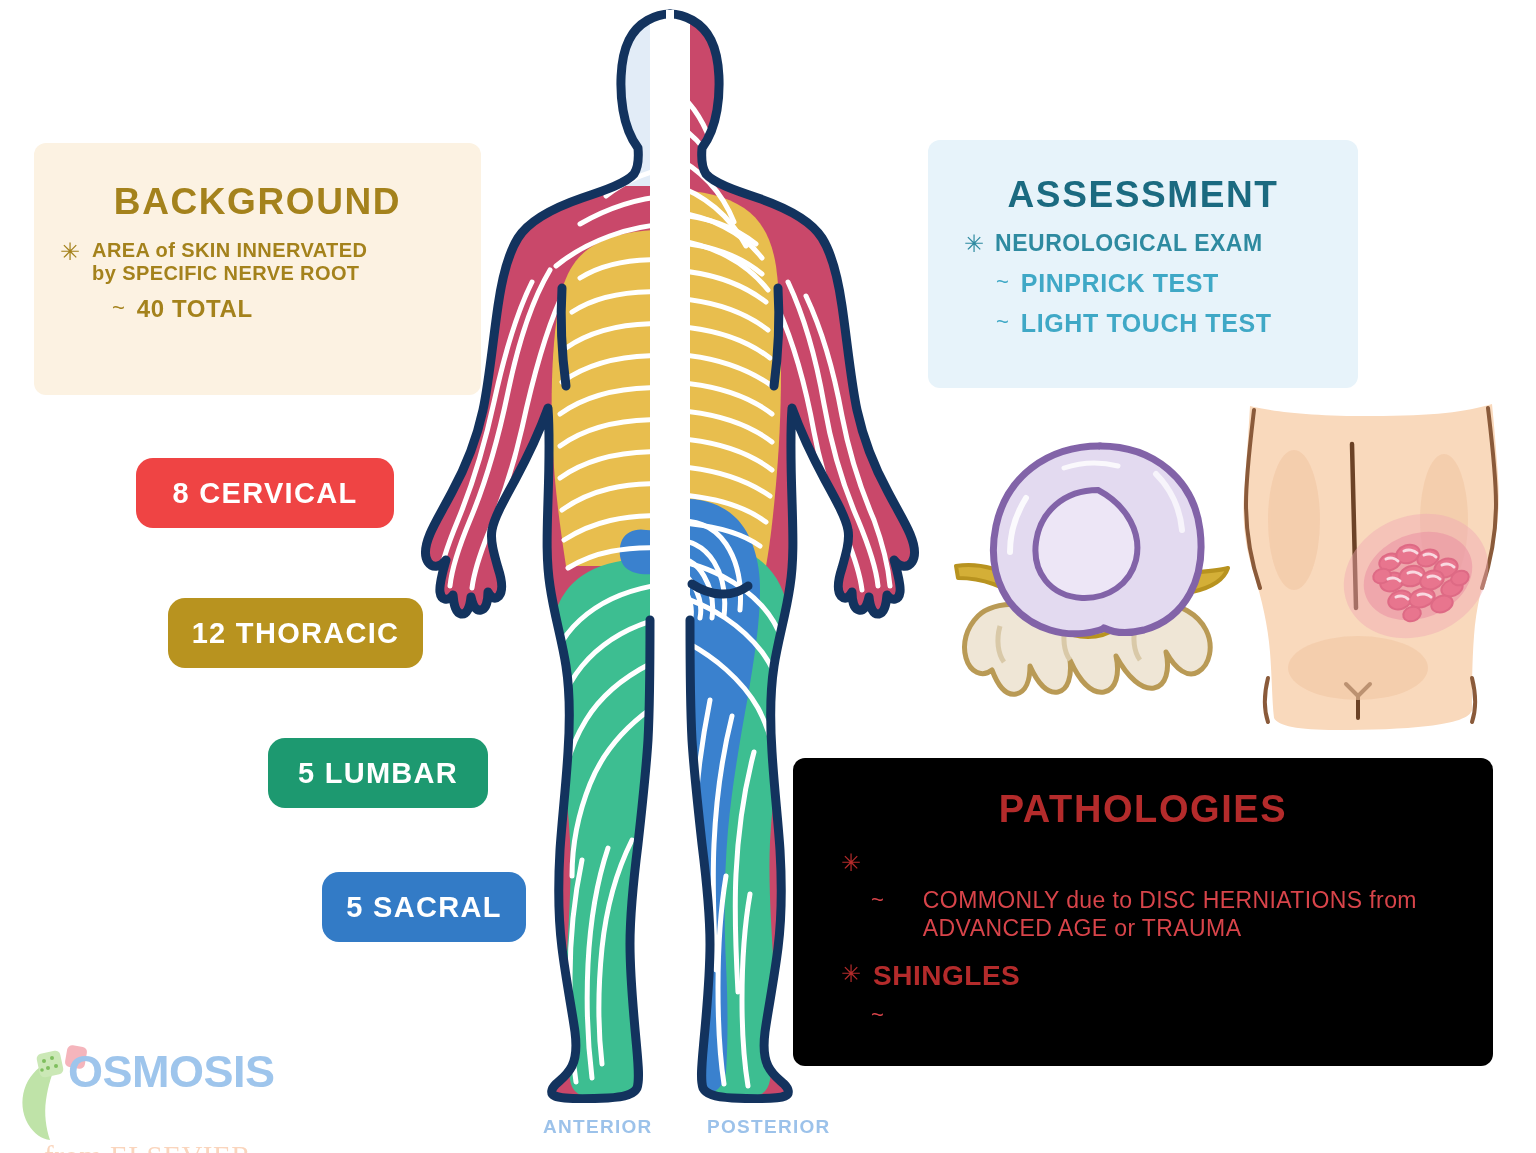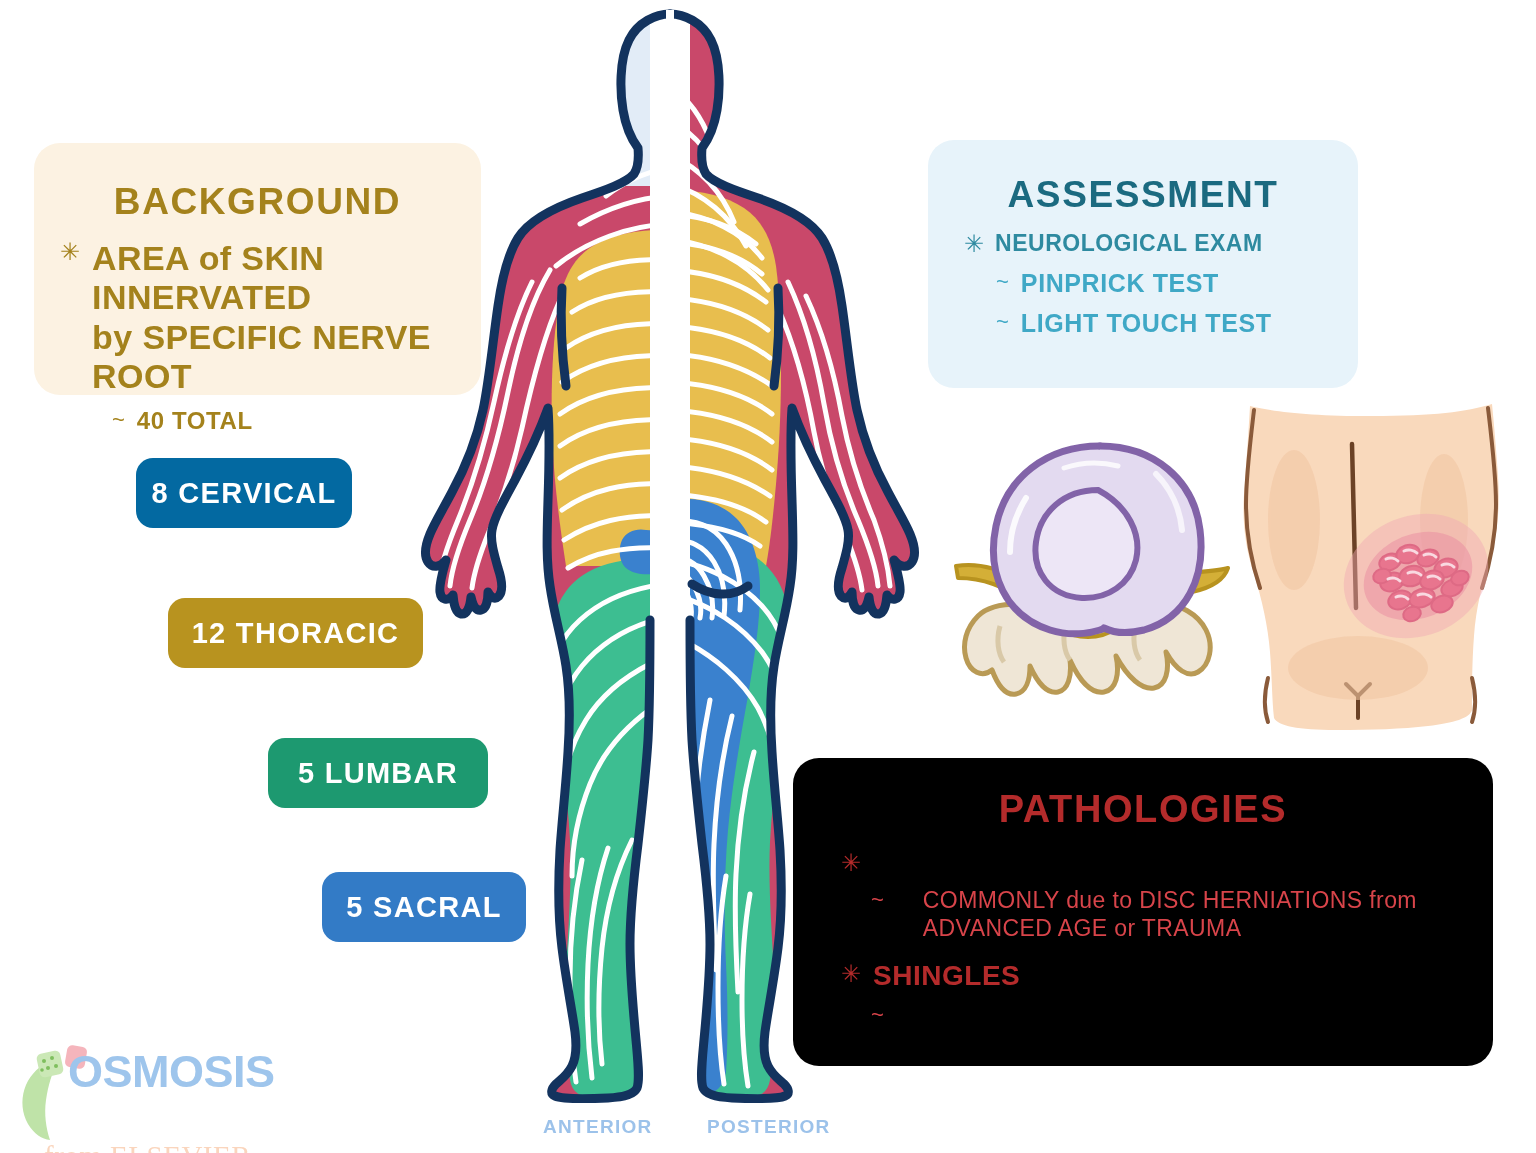--- a/index.html
+++ b/index.html
@@ -12,21 +12,21 @@
   }
   #stage {
     position: relative;
     width: 1536px; height: 1153px;
     background: #ffffff;
   }
 
   
   .panel {
     position: absolute;
-    border-radius: 26px;
+    border-radius: 12px;
   }
   .panel-title {
     text-align: center;
     font-weight: 700;
     letter-spacing: 1.6px;
   }
 
   
   #bg-panel {
     left: 34px; top: 143px;
@@ -38,21 +38,21 @@
     font-size: 37px;
     margin-top: 38px;
   }
   #bg-panel .bullet-row {
     display: flex;
     margin: 16px 0 0 26px;
     color: #A4821C;
   }
   #bg-panel .star { font-size: 24px; line-height: 1.05; margin-right: 12px; }
   #bg-panel .b1 {
-    font-size: 34px; font-weight: 700; letter-spacing: .4px; line-height: 1.16;
+    font-size: 20px; font-weight: 700; letter-spacing: .4px; line-height: 1.16;
   }
   #bg-panel .sub-row {
     display: flex; margin: 10px 0 0 78px; color: #A4821C;
   }
   #bg-panel .tilde { font-size: 22px; margin-right: 12px; }
   #bg-panel .b2 { font-size: 24px; font-weight: 700; letter-spacing: .6px; }
 
   
   #assess-panel {
     left: 928px; top: 140px;
@@ -106,21 +106,21 @@
   .pill {
     position: absolute;
     display: flex; align-items: center; justify-content: center;
     border-radius: 17px;
     color: #ffffff;
     font-size: 29px;
     font-weight: 700;
     letter-spacing: 1.3px;
     white-space: nowrap;
   }
-  #pill-cervical { left: 136px; top: 458px; width: 216px; height: 70px; background: #0369a1; }
+  #pill-cervical { left: 136px; top: 458px; width: 258px; height: 70px; background: #ef4444; }
   #pill-thoracic { left: 168px; top: 598px; width: 255px; height: 70px; background: #B8931F; }
   #pill-lumbar   { left: 268px; top: 738px; width: 220px; height: 70px; background: #1D9970; }
   #pill-sacral   { left: 322px; top: 872px; width: 204px; height: 70px; background: #337BC6; }
 
   
   #body-figure {
     position: absolute;
     left: 410px; top: 0px;
     width: 520px; height: 1105px;
   }

